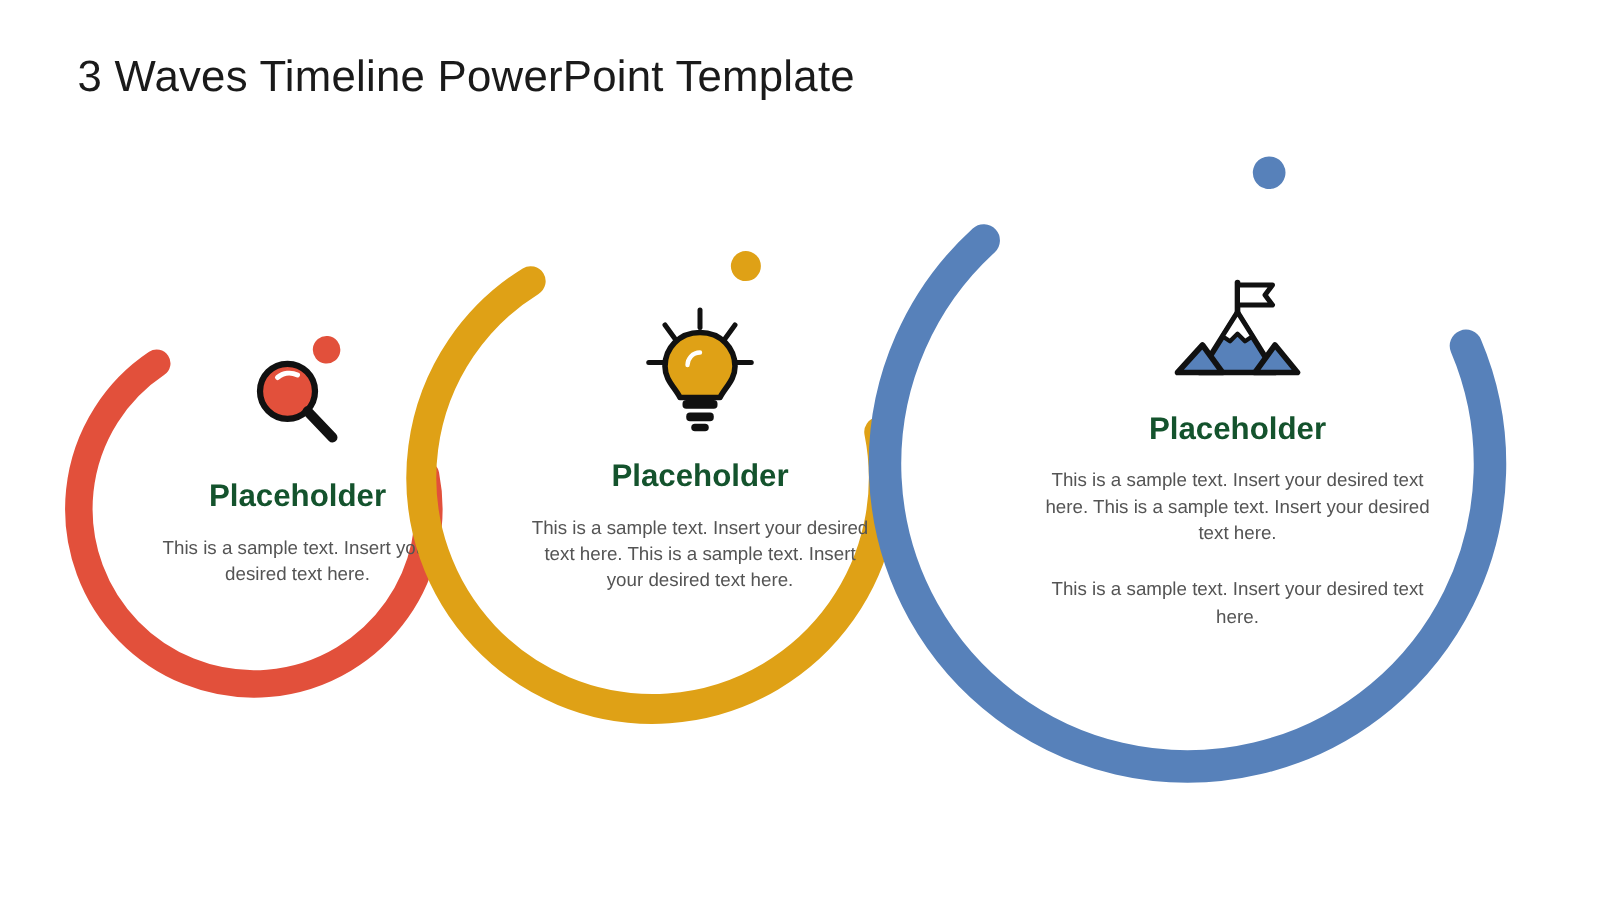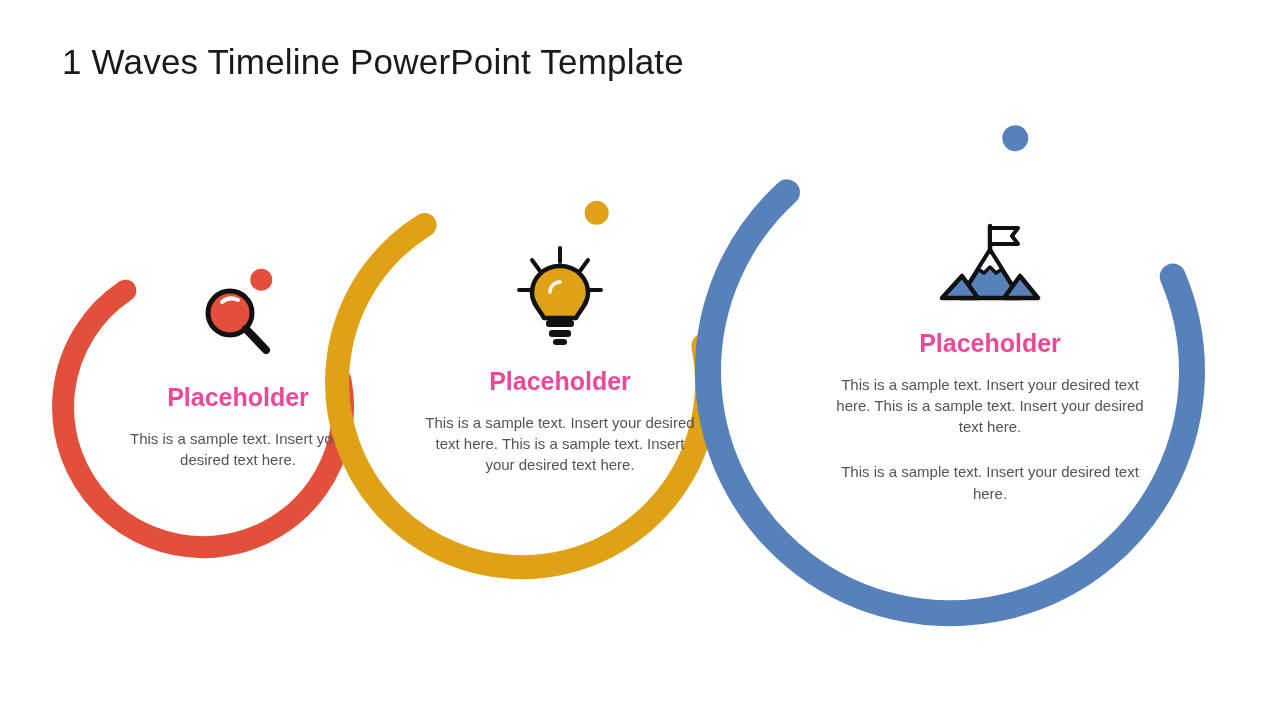--- a/index.html
+++ b/index.html
@@ -49,21 +49,21 @@
   }
 
   .stage-icon {
     display: block;
     margin: 0 auto;
   }
 
   .stage-heading {
     font-size: 25px;
     font-weight: bold;
-    color: #ec4899;
+    color: #14532d;
     margin: 16px;
     line-height: 1.1;
   }
 
   .stage-body {
     font-size: 15px;
     color: #545454;
     line-height: 1.42;
     margin: 0;
     text-align: center;
@@ -86,21 +86,21 @@
   #stage-3 .stage-content { left: 90px; top: 105px; width: 320px; }
   #stage-3 .stage-heading { margin-top: 18px; }
   #stage-3 .stage-body { margin-top: 14px; padding: 0 6px; }
   #stage-3 .stage-body-2 { margin-top: 24px; padding: 0 2px; }
 </style>
 </head>
 <body>
 
 <div id="slide">
 
-  <div id="slide-title">1 Waves Timeline PowerPoint Template</div>
+  <div id="slide-title">3 Waves Timeline PowerPoint Template</div>
 
   <div class="stage" id="stage-1">
     <svg class="ring-svg" width="320" height="300" viewBox="0 0 320 300">
 
       <path d="M 36 47
                A 140 140 0 1 0 170 22" transform="rotate(6 150 150)" fill="none" stroke="#E2503B" stroke-width="22" stroke-linecap="round" pathLength="100" stroke-dasharray="82 18" stroke-dashoffset="0"></path>
     </svg>
 
     <div class="stage-content">
       <svg class="stage-icon" width="96" height="82" viewBox="0 0 96 82">

